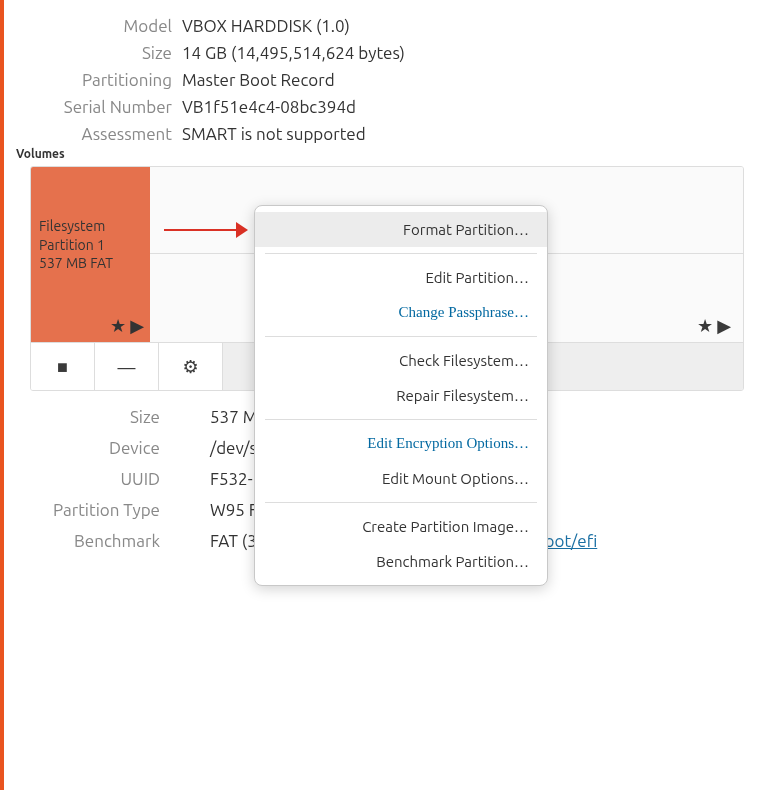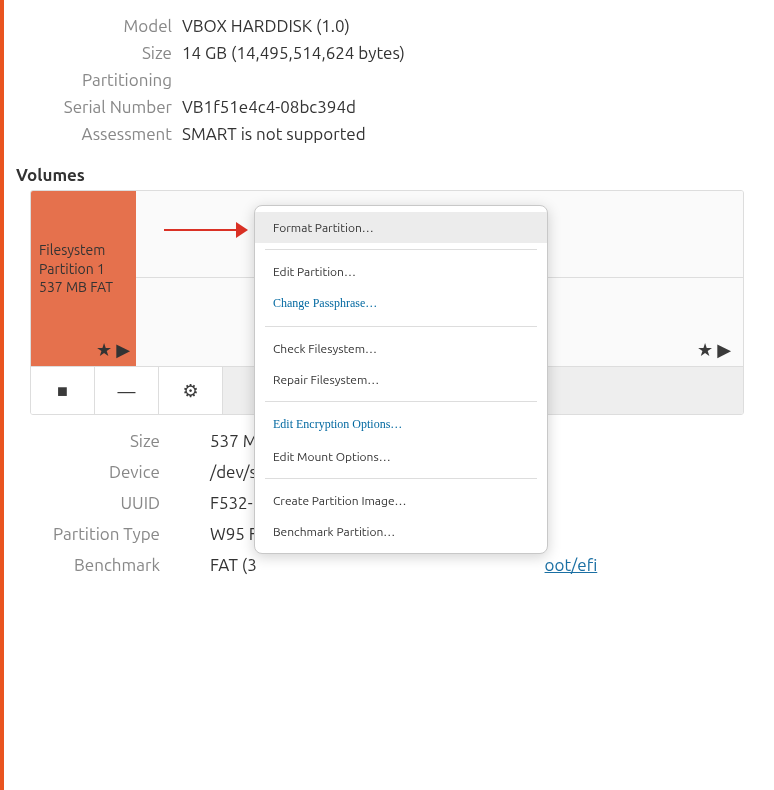--- a/index.html
+++ b/index.html
@@ -5,26 +5,26 @@
     * { box-sizing:border-box; margin:0; padding:0; }
     body { font-family:Ubuntu,"Segoe UI",sans-serif; background:#fff; color:#3a3a3a;
            width:774px; height:790px; position:relative; font-size:17px; }
     .window .left-edge { position:absolute; top:0; left:0; width:4px; height:100%;
                           background:#e95420; }
     .info-table { margin-top:12px; }
     .info-row { display:flex; padding:4px 0;margin-left:28px; }
     .info-label { width:154px; text-align:right; color:#888; padding-right:10px; }
     .info-value { color:#333; }
 
-    .section-h { font-weight:700; font-size:17px; color:#333; margin:18px 0 6px 16px; }
+    .section-h { font-weight:700; font-size:12px; color:#333; margin:0 0 6px 16px; }
 
     .volumes-box { margin:0 30px 0 30px; border:1px solid #ddd; border-radius:3px;
                    overflow:hidden; }
     .vol-strip { display:flex; height:175px; }
-    .part1 { width:105px; background:#e5714d; color:#333; position:relative;
+    .part1 { width:119px; background:#e5714d; color:#333; position:relative;
              padding:14px 20px 0 8px; font-size:14px; }
     .part1 .nm { position:absolute; bottom:70px; left:8px; right:8px; line-height:1.3; }
     .part1 .ico-row { position:absolute; bottom:6px; right:6px; font-size:18px; }
     .part2 { flex:1; background:#fafafa; position:relative; }
     .part2 .sep { height:1px; background:#ddd; position:absolute; top:86px; left:0; right:0; }
     .part2 .ico-row { position:absolute; bottom:6px; right:12px; font-size:18px; }
 
     .toolbar { display:flex; border-top:1px solid #ddd; height:48px; }
     .tbtn { width:64px; display:flex; align-items:center; justify-content:center;
             border-right:1px solid #ddd; background:#fff; font-size:18px; }
@@ -39,21 +39,21 @@
 
     .arrow { position:absolute; top:222px; left:164px; width:92px; height:16px; }
     .arrow::before { content:""; position:absolute; top:7px; left:0; right:12px; height:2px;
                      background:#da3125; }
     .arrow::after { content:""; position:absolute; right:0; top:0; border:8px solid transparent;
                     border-left:12px solid #da3125; }
 
     .popup { position:absolute; top:205px; left:254px; width:294px; background:#fff;
              border:1px solid #c8c8c8; border-radius:8px;
              box-shadow:0 3px 14px rgba(0,0,0,.18); padding:6px 0; }
-    .mi { padding:9px 18px; font-size:12px; color:#333; }
+    .mi { padding:9px 18px; font-size:15px; color:#333;text-align:right; }
     .mi.hl { background:#ececec; }
     .mi.dis { color:#0369a1;font-family:Liberation Serif, serif; }
     .msep { height:1px; background:#ddd; margin:6px 10px; }
   </style>
 </head>
 <body>
 
 <div class="window">
   <div class="left-edge"></div>
 
@@ -61,20 +61,21 @@
     <div class="info-row">
       <div class="info-label">Model</div>
       <div class="info-value">VBOX HARDDISK (1.0)</div>
     </div>
     <div class="info-row">
       <div class="info-label">Size</div>
       <div class="info-value">14 GB (14,495,514,624 bytes)</div>
     </div>
     <div class="info-row">
       <div class="info-label">Partitioning</div>
+      <div class="info-value">Master Boot Record</div>
     </div>
     <div class="info-row">
       <div class="info-label">Serial Number</div>
       <div class="info-value">VB1f51e4c4-08bc394d</div>
     </div>
     <div class="info-row">
       <div class="info-label">Assessment</div>
       <div class="info-value">SMART is not supported</div>
     </div>
   </div>

